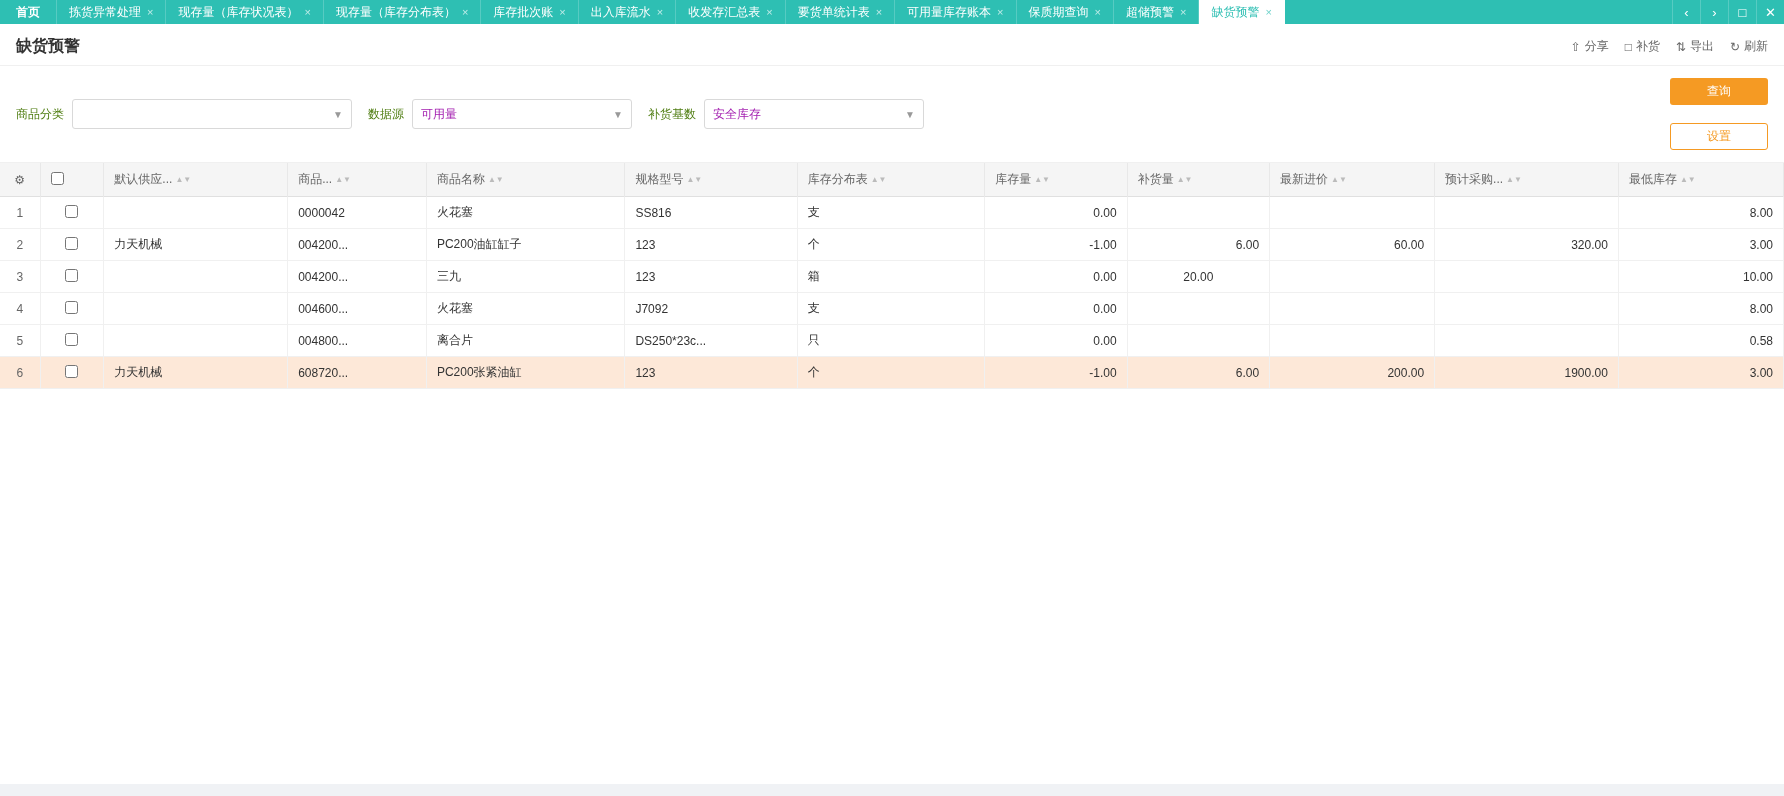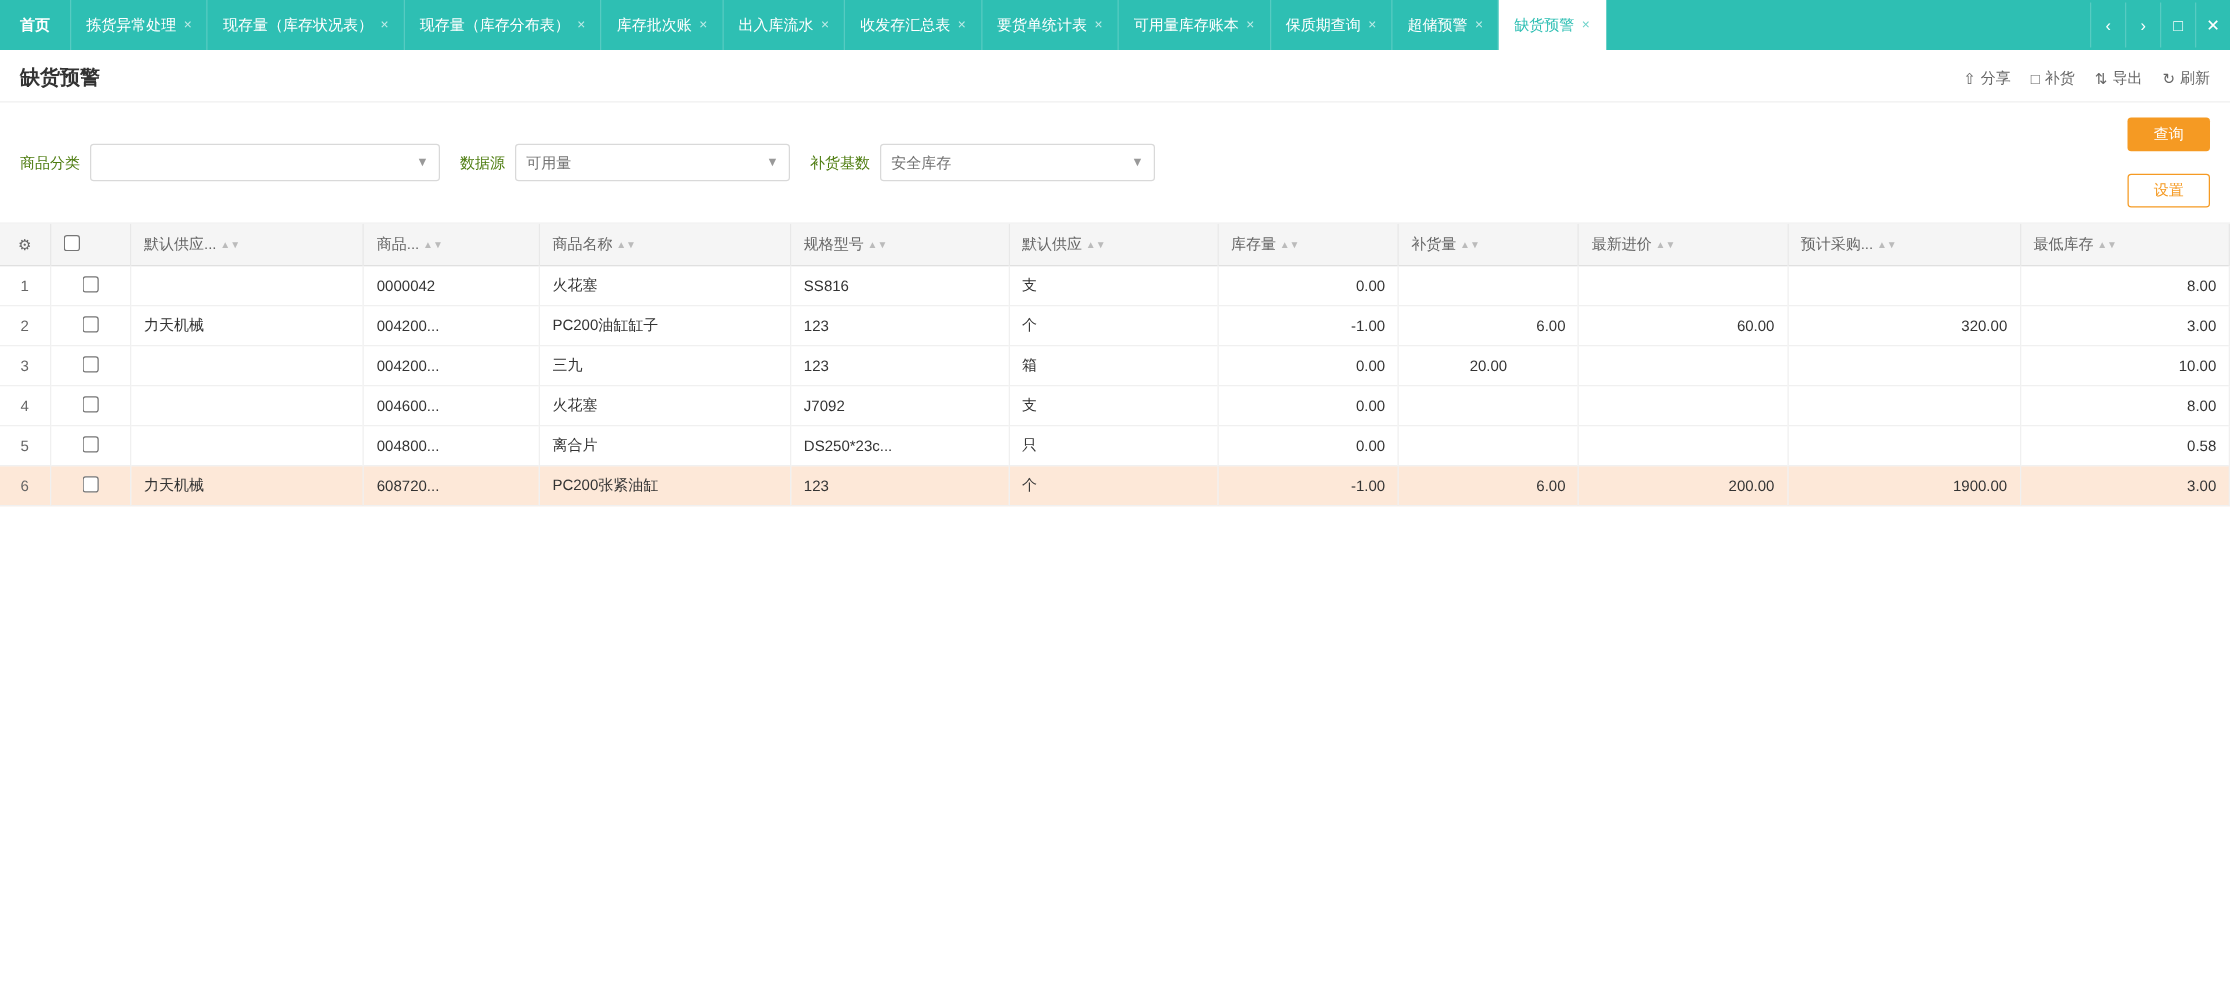--- a/index.html
+++ b/index.html
@@ -3,21 +3,21 @@
   <meta charset="utf-8">
   <style>
     * { box-sizing: border-box; margin: 0; padding: 0; font-family: 'Microsoft YaHei', Arial, sans-serif; }
     body { background: #f0f2f5; font-size: 12px; color: #333; overflow: hidden; }
 
     
     .tab-bar {
       display: flex;
       align-items: center;
       background: #2ebfb3;
-      height: 40px;
+      height: 24px;
       overflow: hidden;
       flex-shrink: 0;
     }
     .tab-item {
       display: flex;
       align-items: center;
       padding: 0 12px;
       height: 100%;
       color: #fff;
       font-size: 12px;
@@ -129,21 +129,21 @@
     .filter-select-text {
       flex: 1;
       color: #333;
       font-size: 12px;
     }
     .filter-select-arrow {
       color: #999;
       font-size: 10px;
     }
     .filter-value {
-      color: #737373;
+      color: #a21caf;
       font-size: 12px;
     }
     .filter-select-wide {
       min-width: 280px;
     }
     .filter-select-medium {
       min-width: 220px;
     }
     .filter-actions {
       margin-left: auto;
@@ -159,21 +159,21 @@
       border-radius: 3px;
       padding: 5px 20px;
       cursor: pointer;
       font-size: 12px;
     }
     .btn-settings {
       background: #fff;
       color: #f59a23;
       border: 1px solid #f59a23;
       border-radius: 3px;
-      padding: 4px 20px;
+      padding: 4px 36px;
       cursor: pointer;
       font-size: 12px;
     }
 
     
     .table-area {
       flex: 1;
       overflow: auto;
     }
     table {
@@ -347,21 +347,21 @@
             </span>
           </th>
           <th>
             <span class="col-sort">
               <span>规格型号</span>
               <span class="sort-arrows">▲▼</span>
             </span>
           </th>
           <th>
             <span class="col-sort">
-              <span>默认供应</span>
+              <span>库存分布表</span>
               <span class="sort-arrows">▲▼</span>
             </span>
           </th>
           <th>
             <span class="col-sort">
               <span>库存量</span>
               <span class="sort-arrows">▲▼</span>
             </span>
           </th>
           <th>

